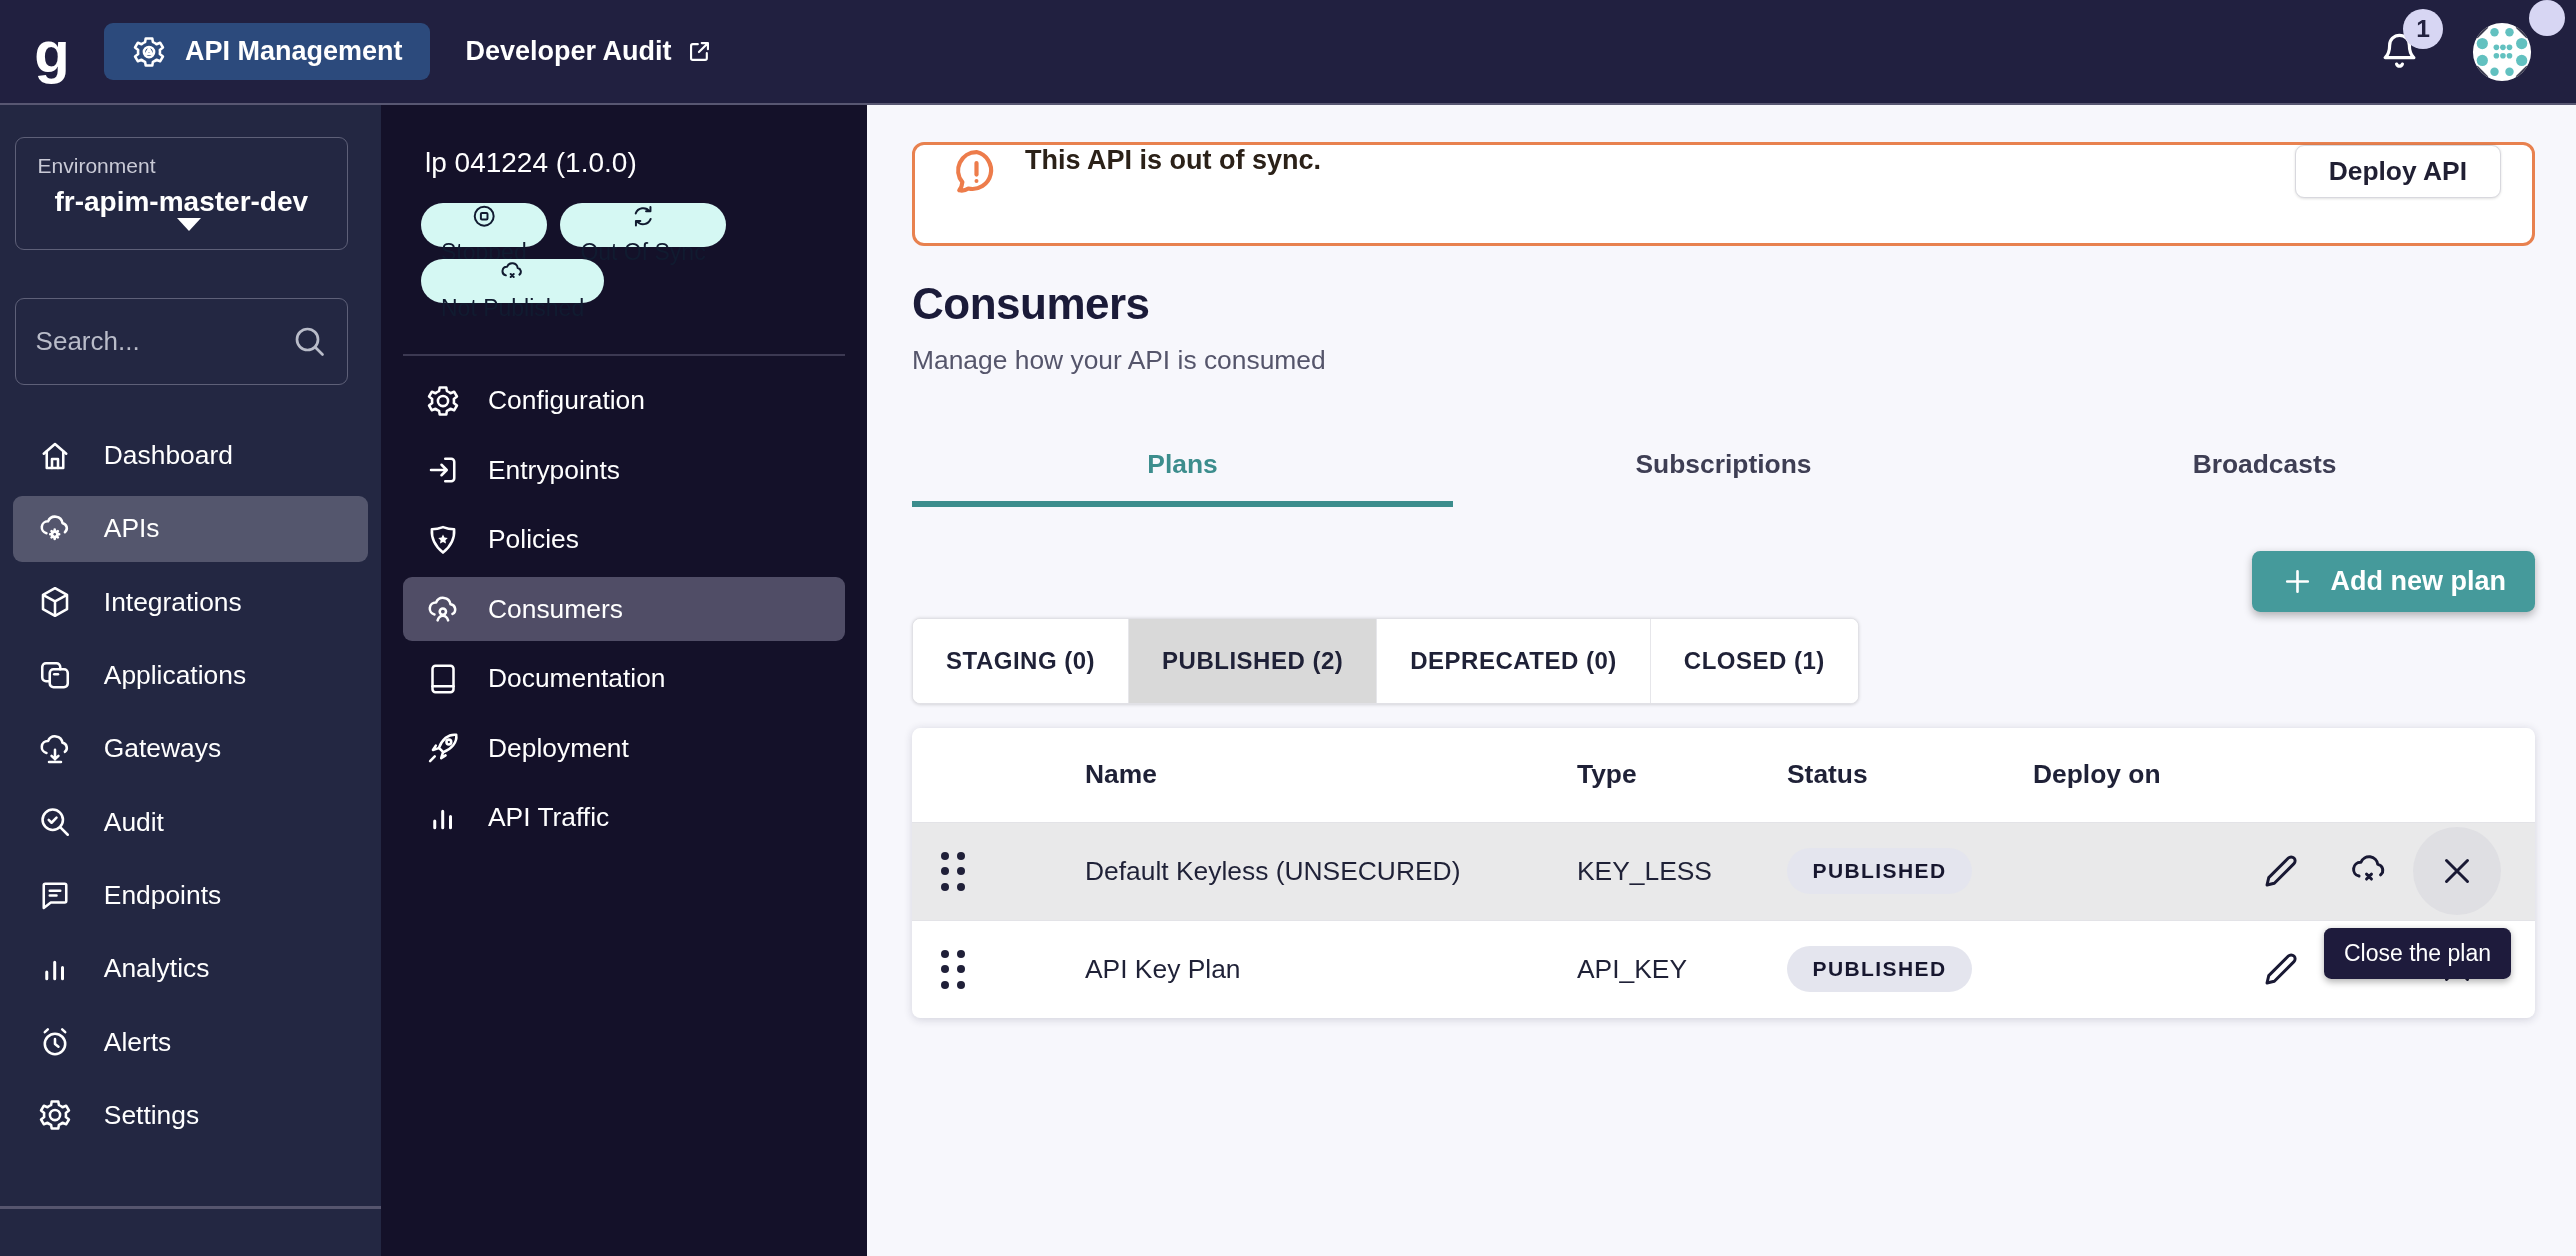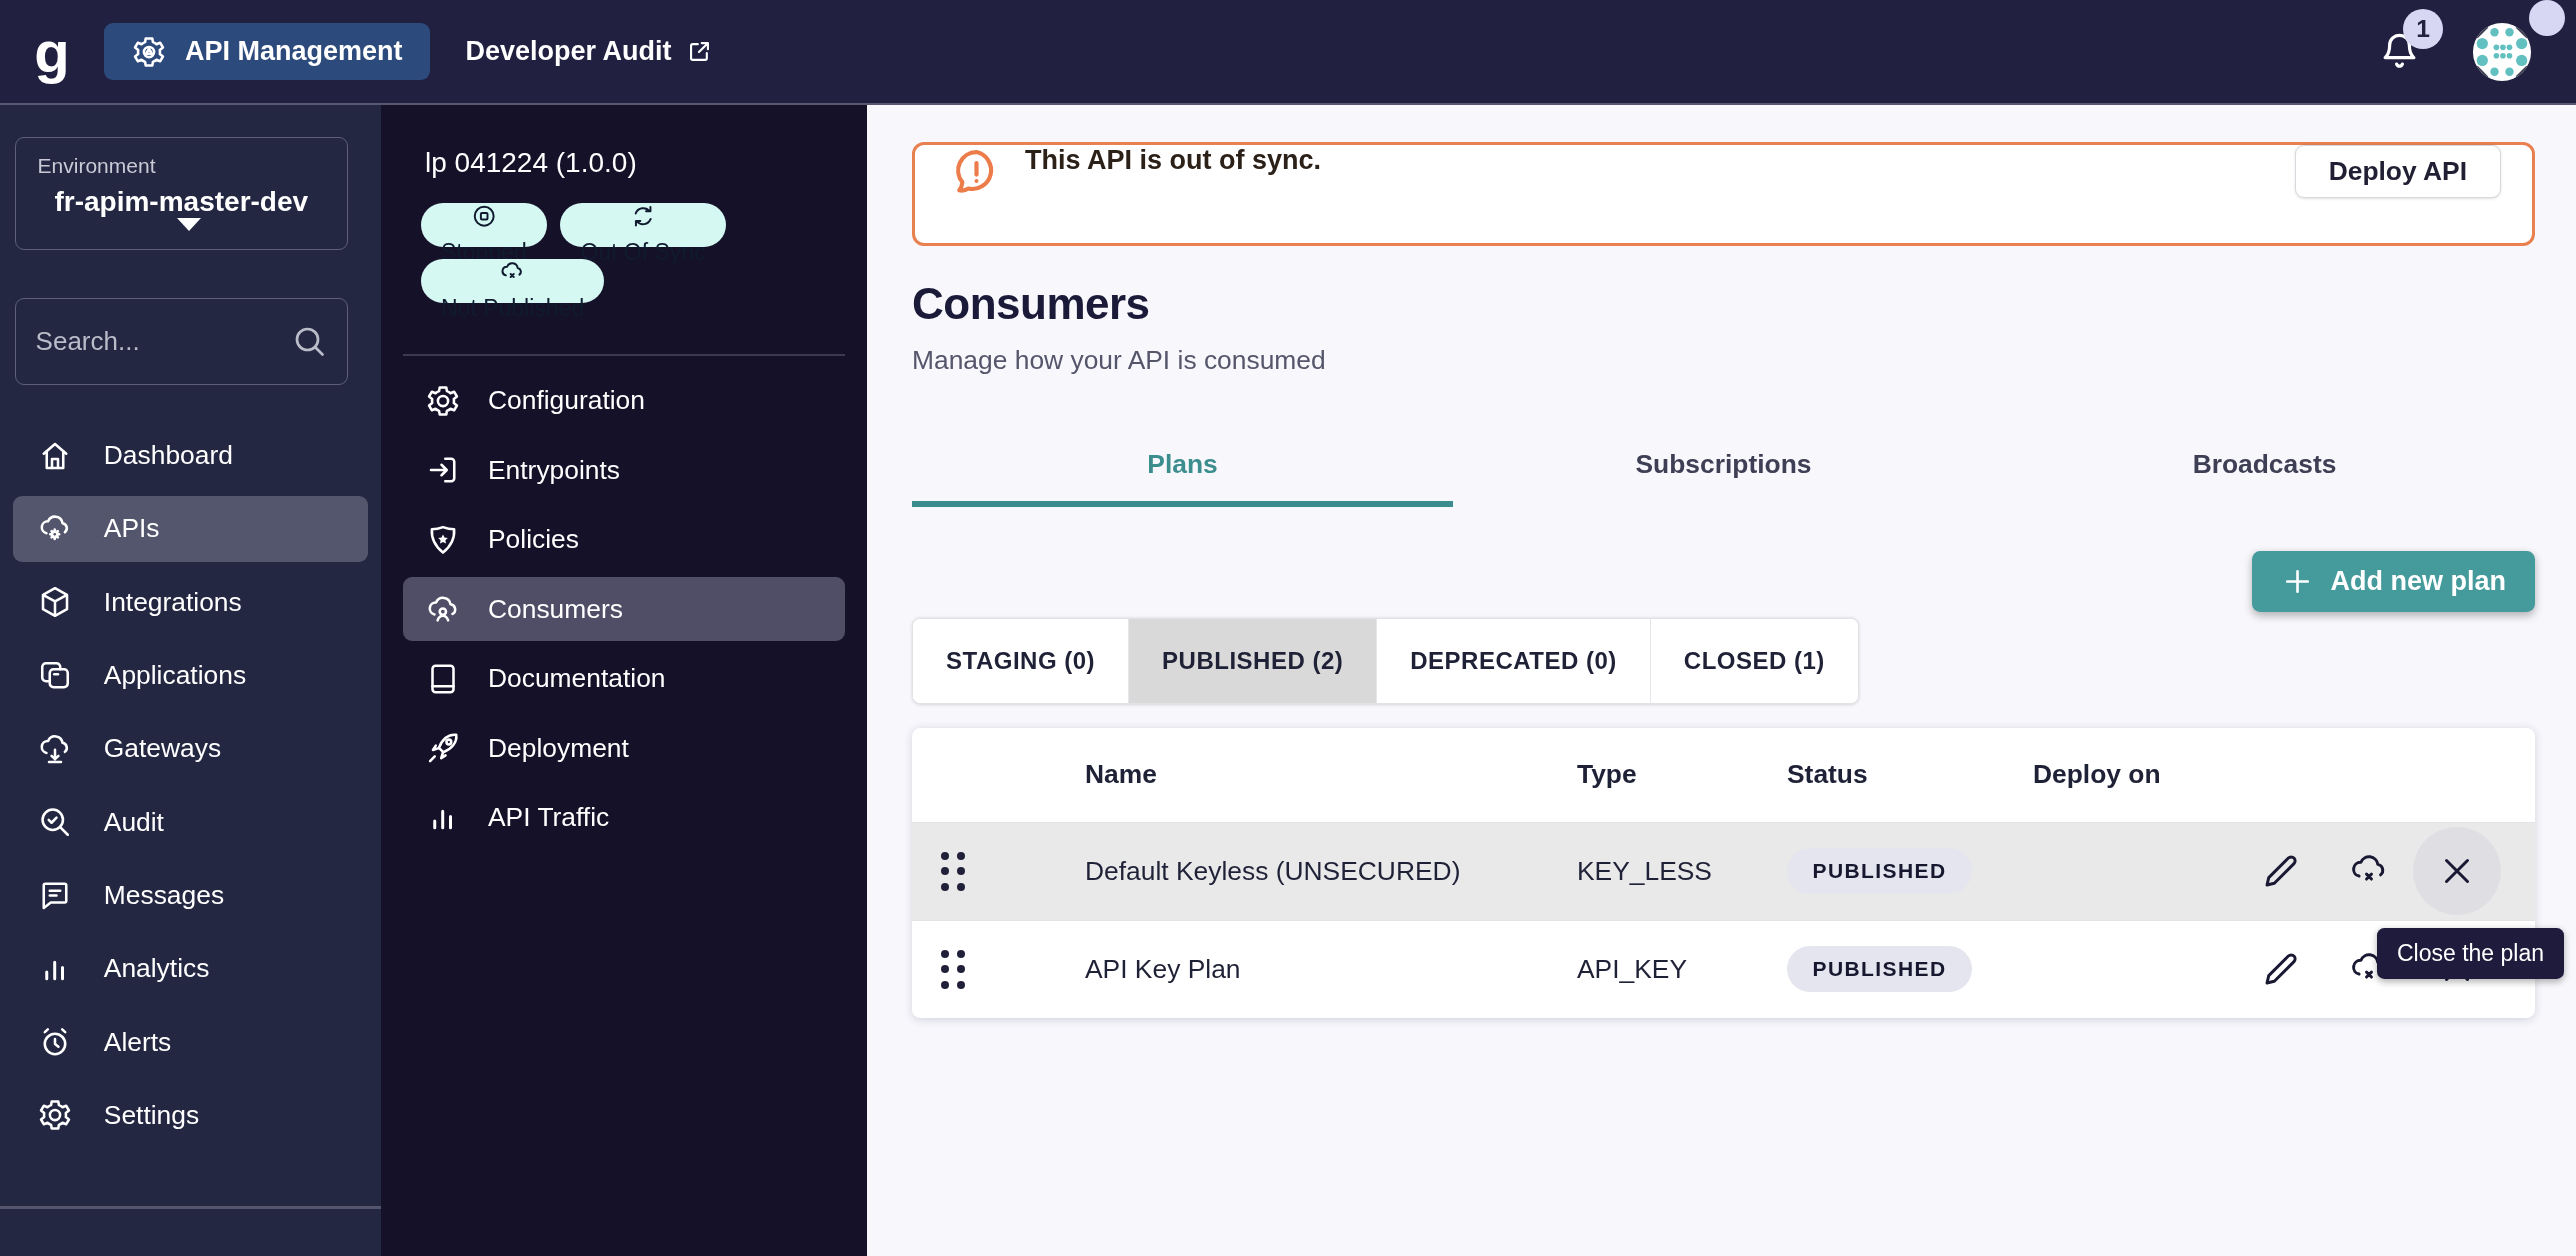--- a/index.html
+++ b/index.html
@@ -114,21 +114,21 @@
   .dragcell { display:flex; justify-content:center; cursor:grab; }
   .drag { display:grid; grid-template-columns:repeat(2,8.2px); gap:7.3px; }
   .drag span { width:8.2px; height:8.2px; border-radius:50%; background:#202039; }
   .pill { display:inline-block; background:#e4e5ee; border-radius:25.5px; padding:11px 25.5px; font-size:21px;
           font-weight:600; letter-spacing:1.4px; color:#17172f; }
   .actions { display:flex; align-items:center; padding-left:7.3px; }
   .abtn { width:88px; height:88px; border-radius:50%; border:none; background:transparent; color:#191934;
           display:flex; align-items:center; justify-content:center; cursor:pointer; }
   .abtn svg { width:42px; height:42px; }
   .abtn.hovered { background:#dfdfe3; }
-  .tooltip { position:absolute; left:1465px; top:200px; background:#1e1b3c; color:#fff; font-size:23px;
+  .tooltip { position:absolute; left:1412px; top:200px; background:#1e1b3c; color:#fff; font-size:23px;
              padding:12px 20px; border-radius:7.3px; white-space:nowrap; z-index:5;
              box-shadow:0 2.7px 7.3px rgba(0,0,0,.3); }
 </style>
 </head>
 <body>
 
 <div class="app">
 
   <header class="topbar">
     <div class="logo">g</div>
@@ -273,21 +273,21 @@
             </span>
           <span>Audit</span>
         </li>
         <li class="mi">
           <span class="ic">
               <svg viewBox="0 0 24 24" fill="none" stroke="currentColor" stroke-width="1.7" stroke-linecap="round" stroke-linejoin="round">
                 <path d="M5.5 4.5h13a1 1 0 0 1 1 1V16a1 1 0 0 1-1 1H9.2L4.5 20.6V5.5a1 1 0 0 1 1-1z"></path>
                 <path d="M8.5 9.2h7M8.5 12.3h4.5"></path>
               </svg>
             </span>
-          <span>Messages</span>
+          <span>Endpoints</span>
         </li>
         <li class="mi">
           <span class="ic">
               <svg viewBox="0 0 24 24" fill="none" stroke="currentColor" stroke-width="2" stroke-linecap="round">
                 <path d="M6.5 18.5V14M11.8 18.5v-11M17 18.5v-7.5"></path>
               </svg>
             </span>
           <span>Analytics</span>
         </li>
         <li class="mi">

